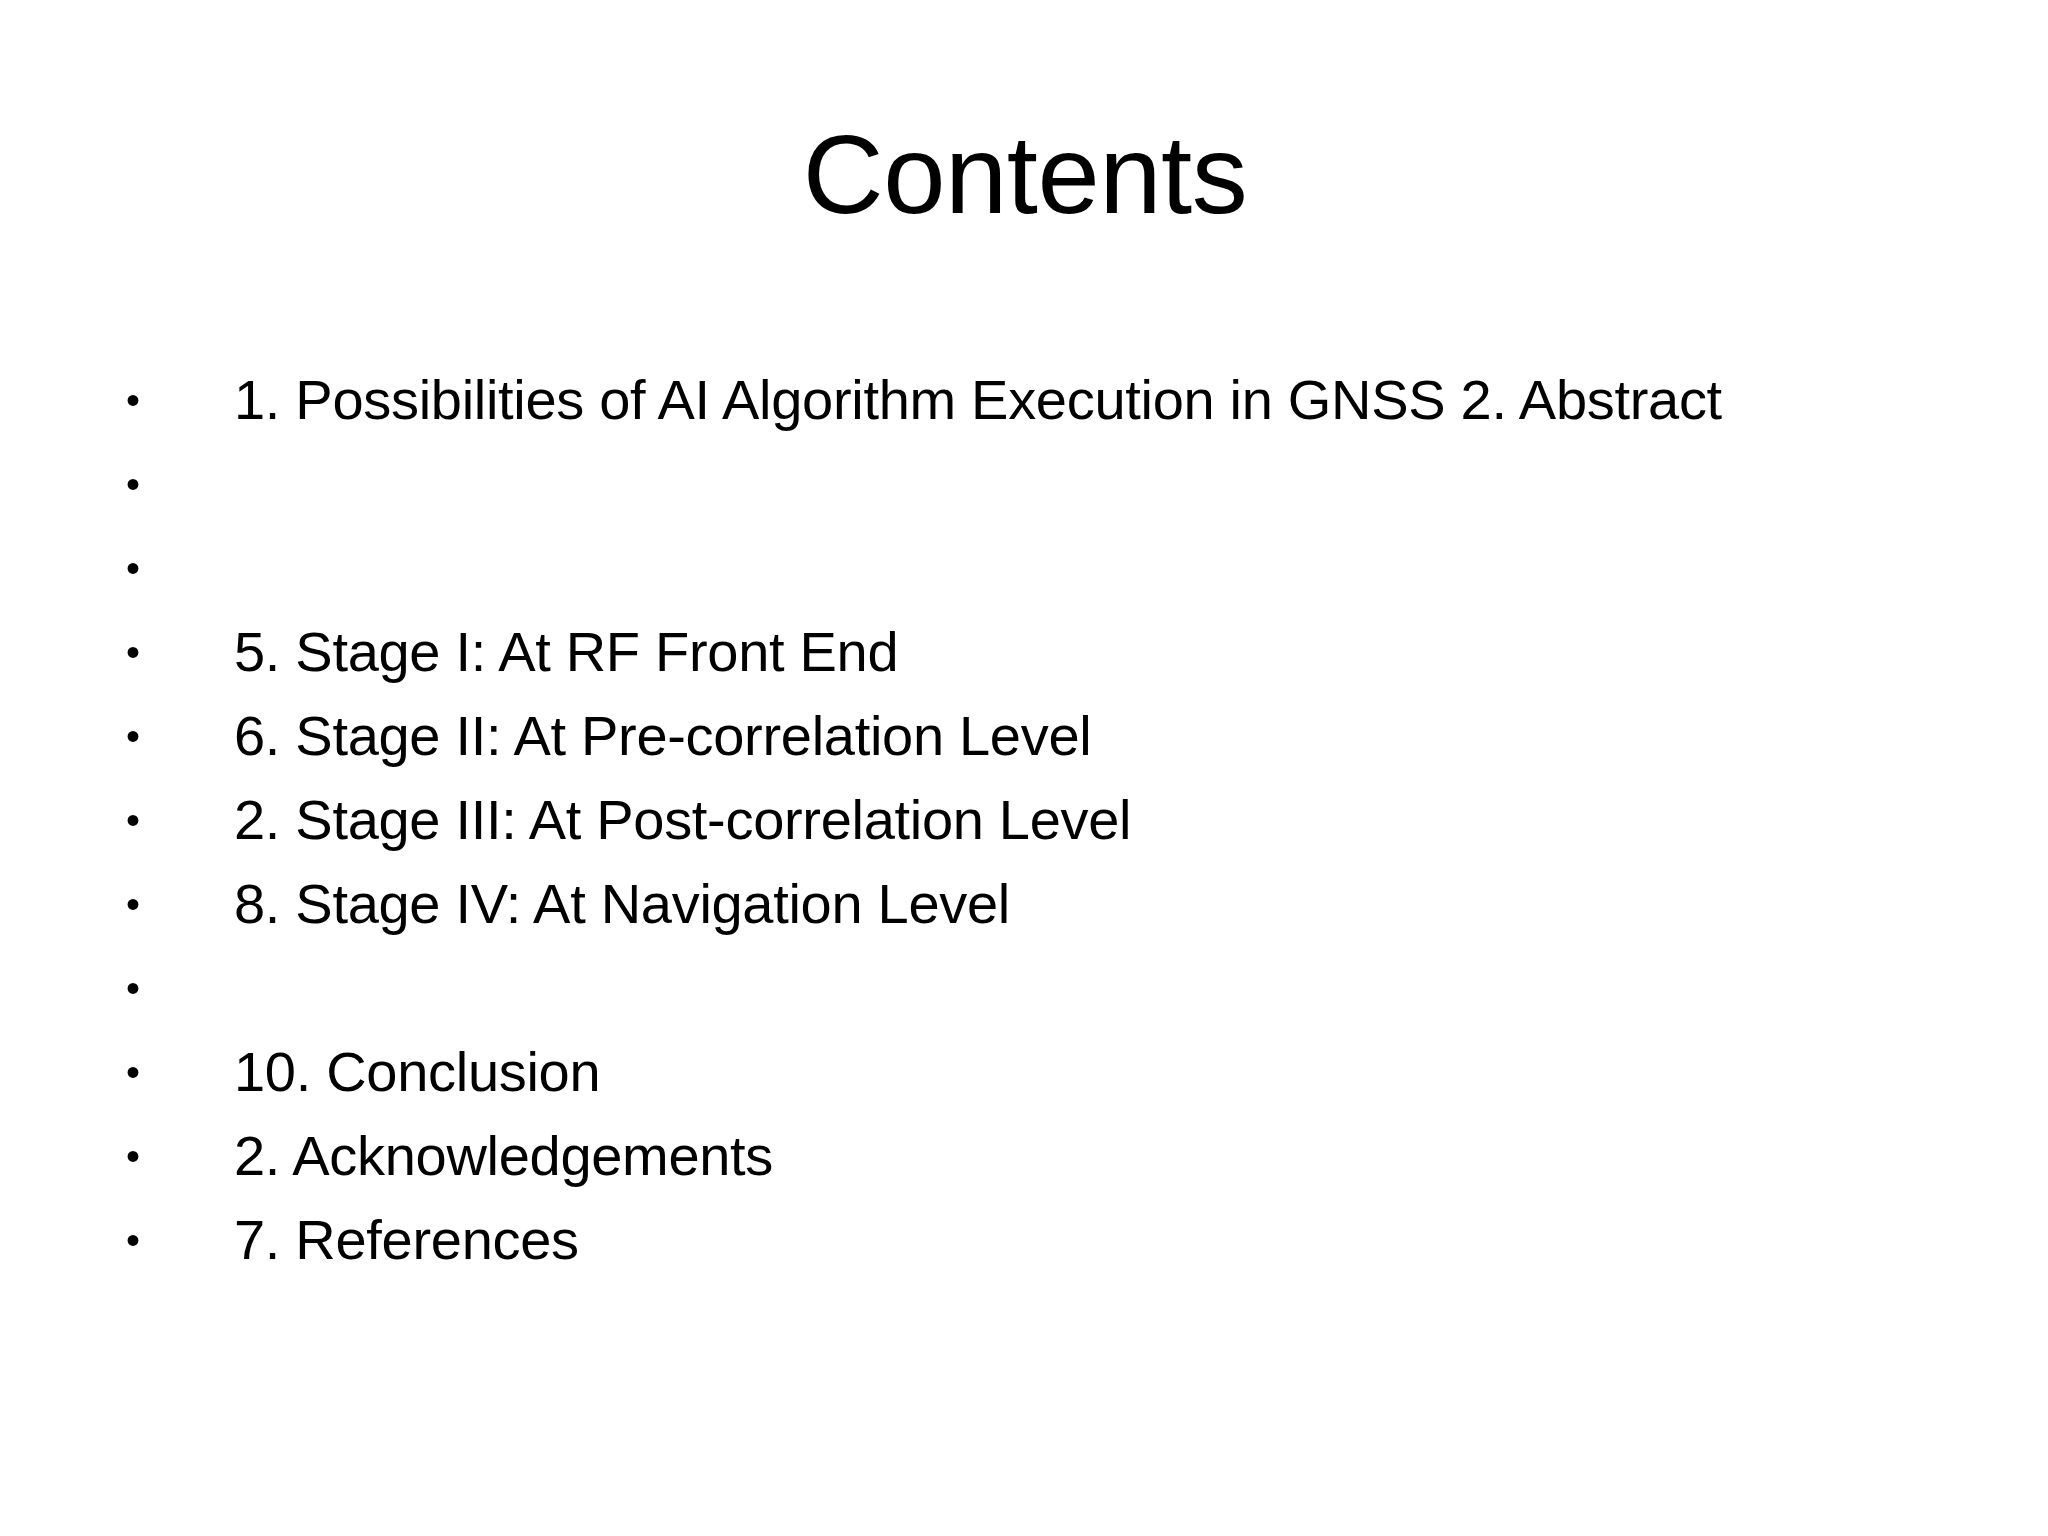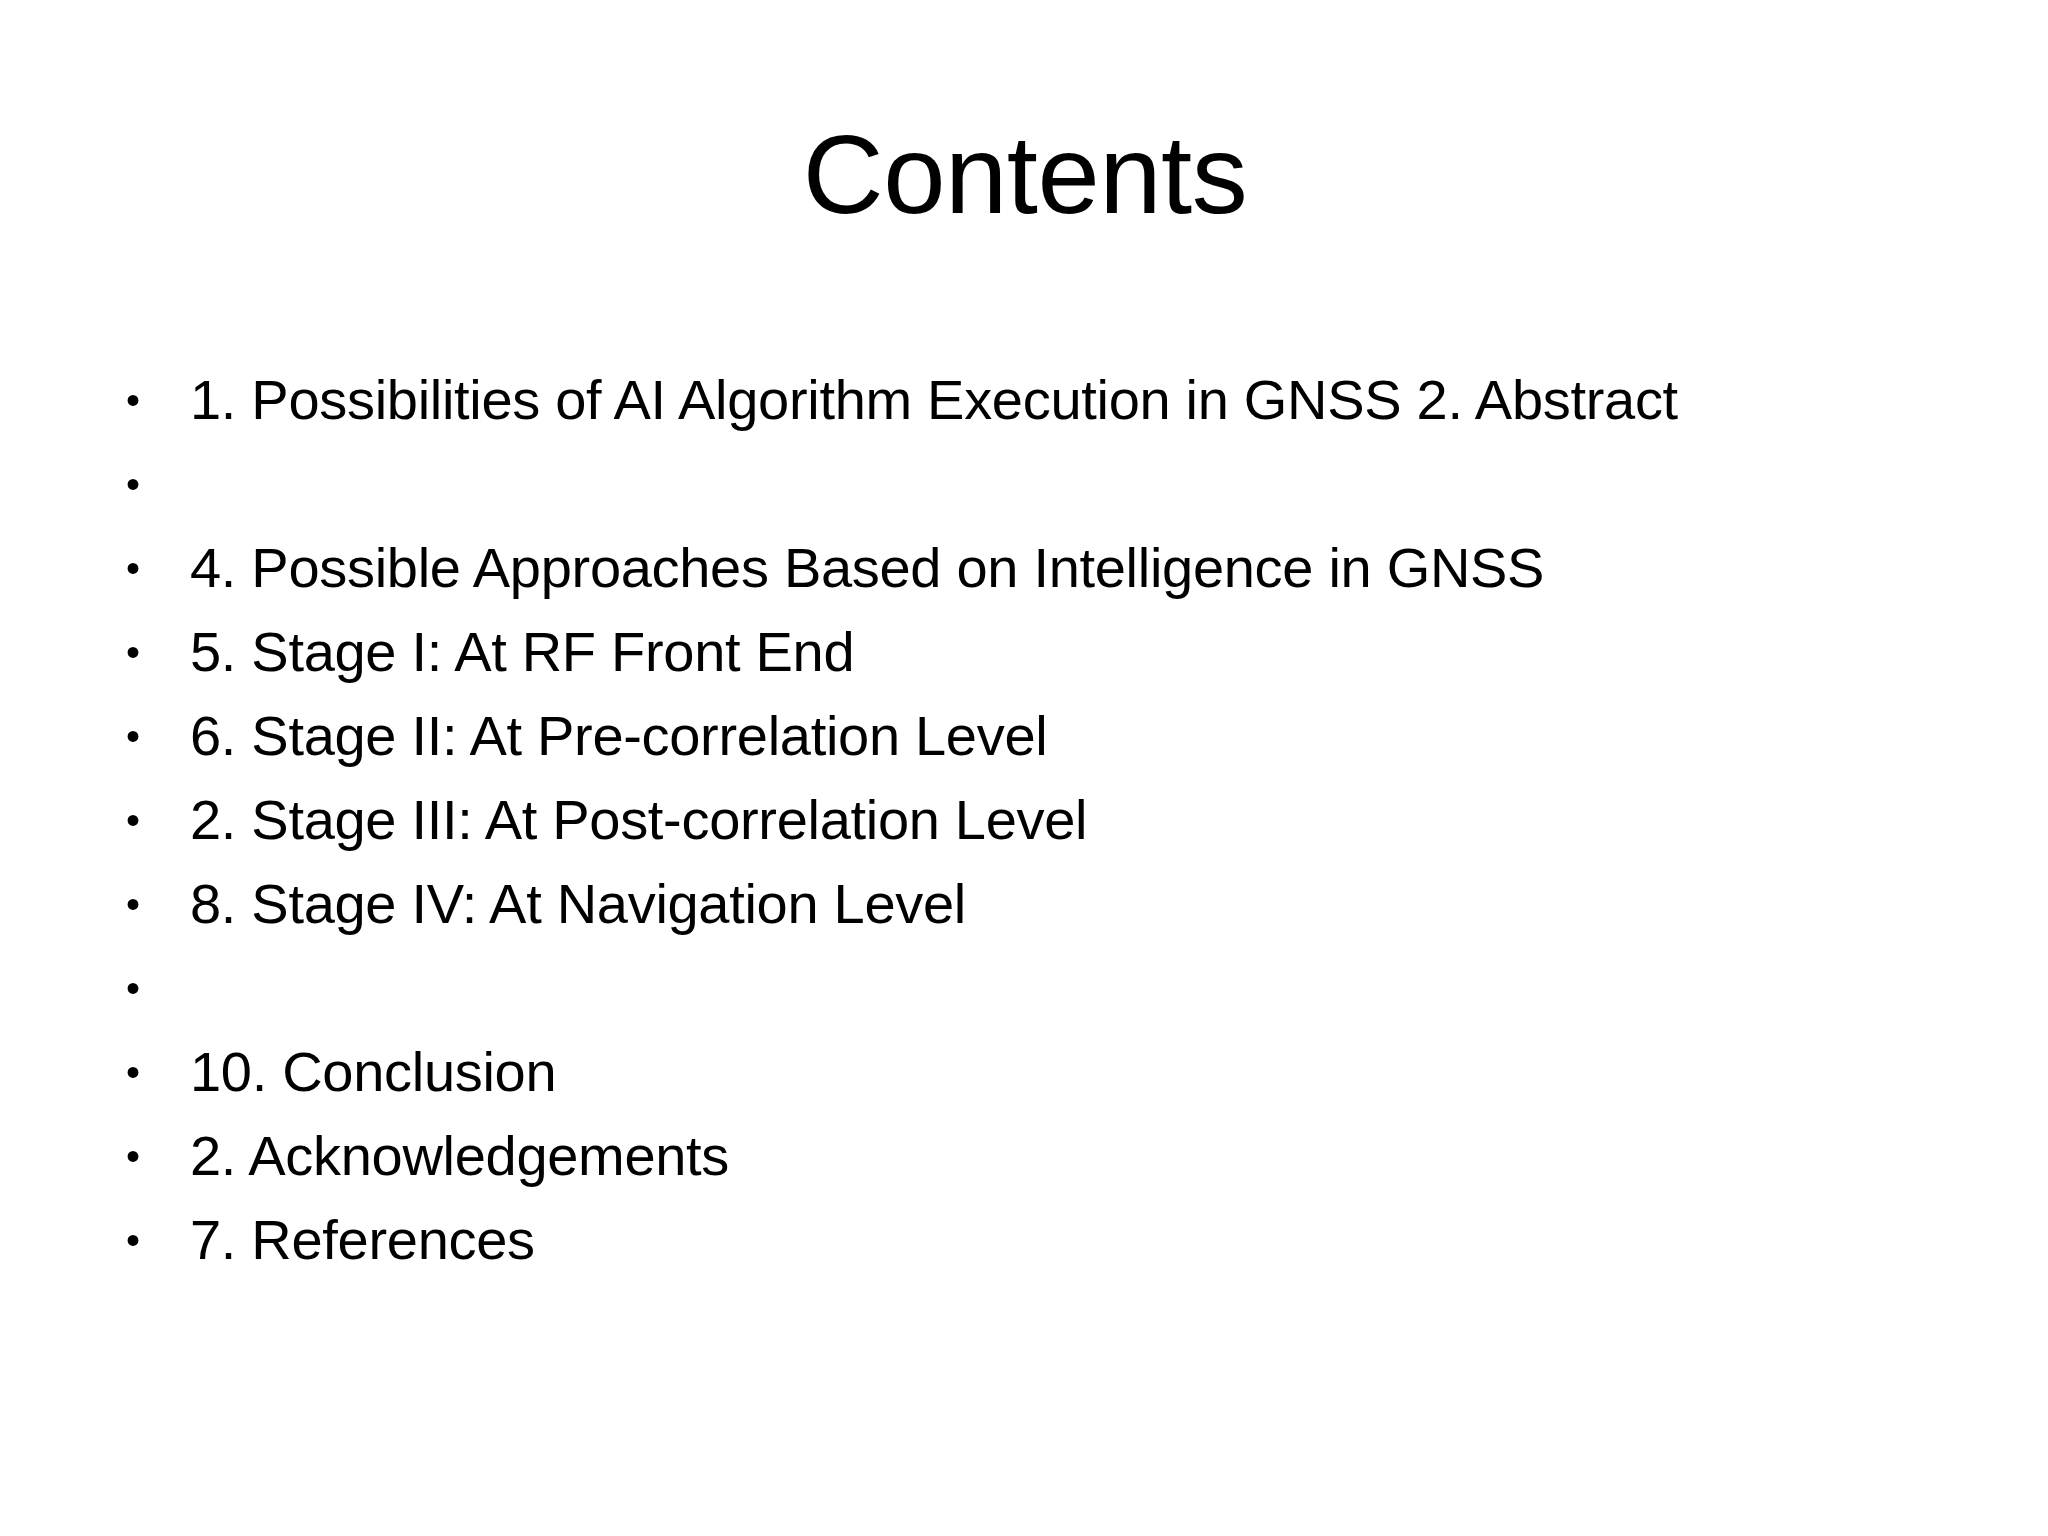--- a/index.html
+++ b/index.html
@@ -57,20 +57,21 @@
     font-size: 40px;
     line-height: 84px;
     text-align: left;
     padding-left: 8px;
     box-sizing: border-box;
     color: #000000;
   }
   .item-text {
     flex: 0 1 auto;
     letter-spacing: -0.3px;
+    margin-left: 44px;
   }
 </style>
 </head>
 <body>
 
 <div id="slide">
 
   <h1 id="slide-title">Contents</h1>
 
   <div id="content-body">
@@ -80,21 +81,20 @@
         <span class="bullet-marker">•</span>
         <span class="item-text">1. Possibilities of AI Algorithm Execution in GNSS 2. Abstract</span>
       </li>
 
       <li class="toc-item">
         <span class="bullet-marker">•</span>
       </li>
 
       <li class="toc-item">
         <span class="bullet-marker">•</span>
-        <span class="item-text">4. Possible Approaches Based on Intelligence in GNSS</span>
       </li>
 
       <li class="toc-item">
         <span class="bullet-marker">•</span>
         <span class="item-text">5. Stage I: At RF Front End</span>
       </li>
 
       <li class="toc-item">
         <span class="bullet-marker">•</span>
         <span class="item-text">6. Stage II: At Pre-correlation Level</span>

